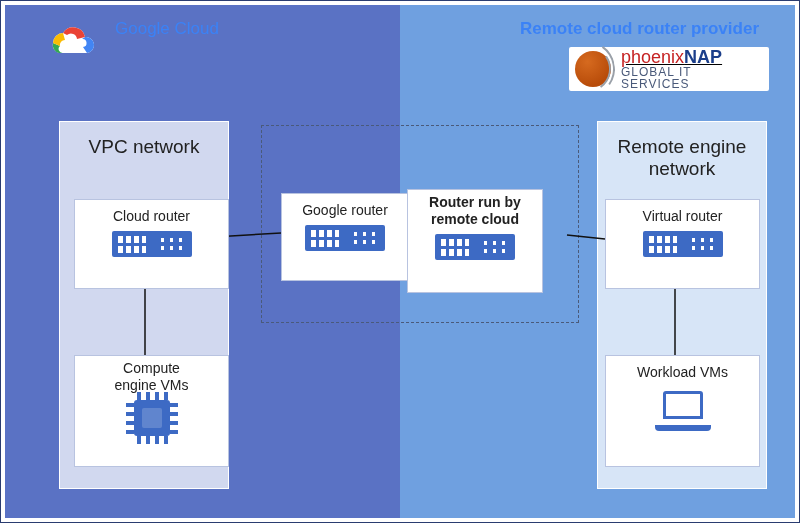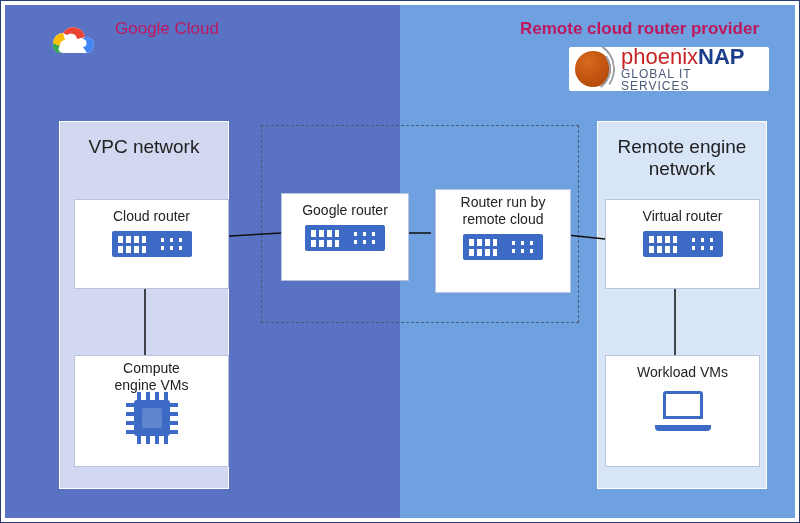--- a/index.html
+++ b/index.html
@@ -10,21 +10,21 @@
   }
   .inner {
     position: absolute; top: 4px; left: 4px; right: 4px; bottom: 4px;
     display: flex;
   }
   .half { flex: 1; position: relative; }
   .left-half { background: #5a72c4; }
   .right-half { background: #6fa0e0; }
 
   .col-title {
-    position: absolute; top: 18px; color: #be185d; font-size: 17px; font-weight: 400;
+    position: absolute; top: 18px; color: #3b82f6; font-size: 17px; font-weight: 400;
   }
   .left-title { left: 114px; }
   .right-title { right: 40px; font-weight: 600;}
 
   
   .gc-logo { position: absolute; top: 16px; left: 44px; width: 52px; height: 38px; }
 
   
   .pnap-logo {
     position: absolute; top: 46px; right: 30px; width: 200px; height: 44px;
@@ -36,21 +36,21 @@
     background: radial-gradient(circle at 35% 30%, #d66a1f 0%, #b84c0a 70%);
     position: relative; flex: 0 0 36px;
   }
   .pnap-arc1, .pnap-arc2 {
     position: absolute; border: 2px solid #b0b4ba; border-radius: 50%;
     border-color: transparent #9aa0a8 transparent transparent;
   }
   .pnap-arc1 { width: 46px; height: 46px; top:-5px; left:-10px; transform: rotate(10deg); }
   .pnap-arc2 { width: 56px; height: 56px; top:-10px; left:-16px; transform: rotate(-10deg); }
   .pnap-text { margin-left: 10px; line-height: 1; }
-  .pnap-brand { font-size: 22px; font-weight: 400; }
+  .pnap-brand { font-size: 18px; font-weight: 400; text-decoration: underline; }
   .pnap-red { color: #c62323; }
   .pnap-blue { color: #1b3e8a; font-weight: 600; }
   .pnap-sub { font-size: 12px; letter-spacing: 1px; color: #4a5a7a; }
 
   
   .net-panel {
     position: absolute; top: 120px; width: 170px; height: 368px;
     background: rgba(255,255,255,0.72); border: 1px solid #fff;
   }
   .left-net { left: 58px; }
@@ -64,21 +64,21 @@
   .node {
     position: absolute; width: 155px; background: #fff;
     border: 1px solid #b8c3e0; text-align: center; padding: 8px 4px 6px;
     font-size: 14px; color: #222;
   }
   .cloud-router { left: 73px; top: 198px; height: 90px; }
   .compute-vms { left: 73px; top: 354px; height: 112px; }
   .virtual-router { left: 604px; top: 198px; height: 90px; }
   .workload-vms { left: 604px; top: 354px; height: 112px; }
   .gc-router { left: 280px; top: 192px; height: 88px; width: 128px; }
-  .remote-router { left: 434px; top: 188px; height: 104px; width: 136px; }
+  .remote-router { left: 406px; top: 188px; height: 104px; width: 136px; font-weight: bold; }
 
   .node-label { margin-bottom: 6px; line-height: 1.2; }
   .two-line { padding-top: 4px; }
 
   
   .dashed-box {
     position: absolute; top: 124px; left: 260px; width: 318px; height: 198px;
     border: 1px dashed #4a5a7a;
   }
 

